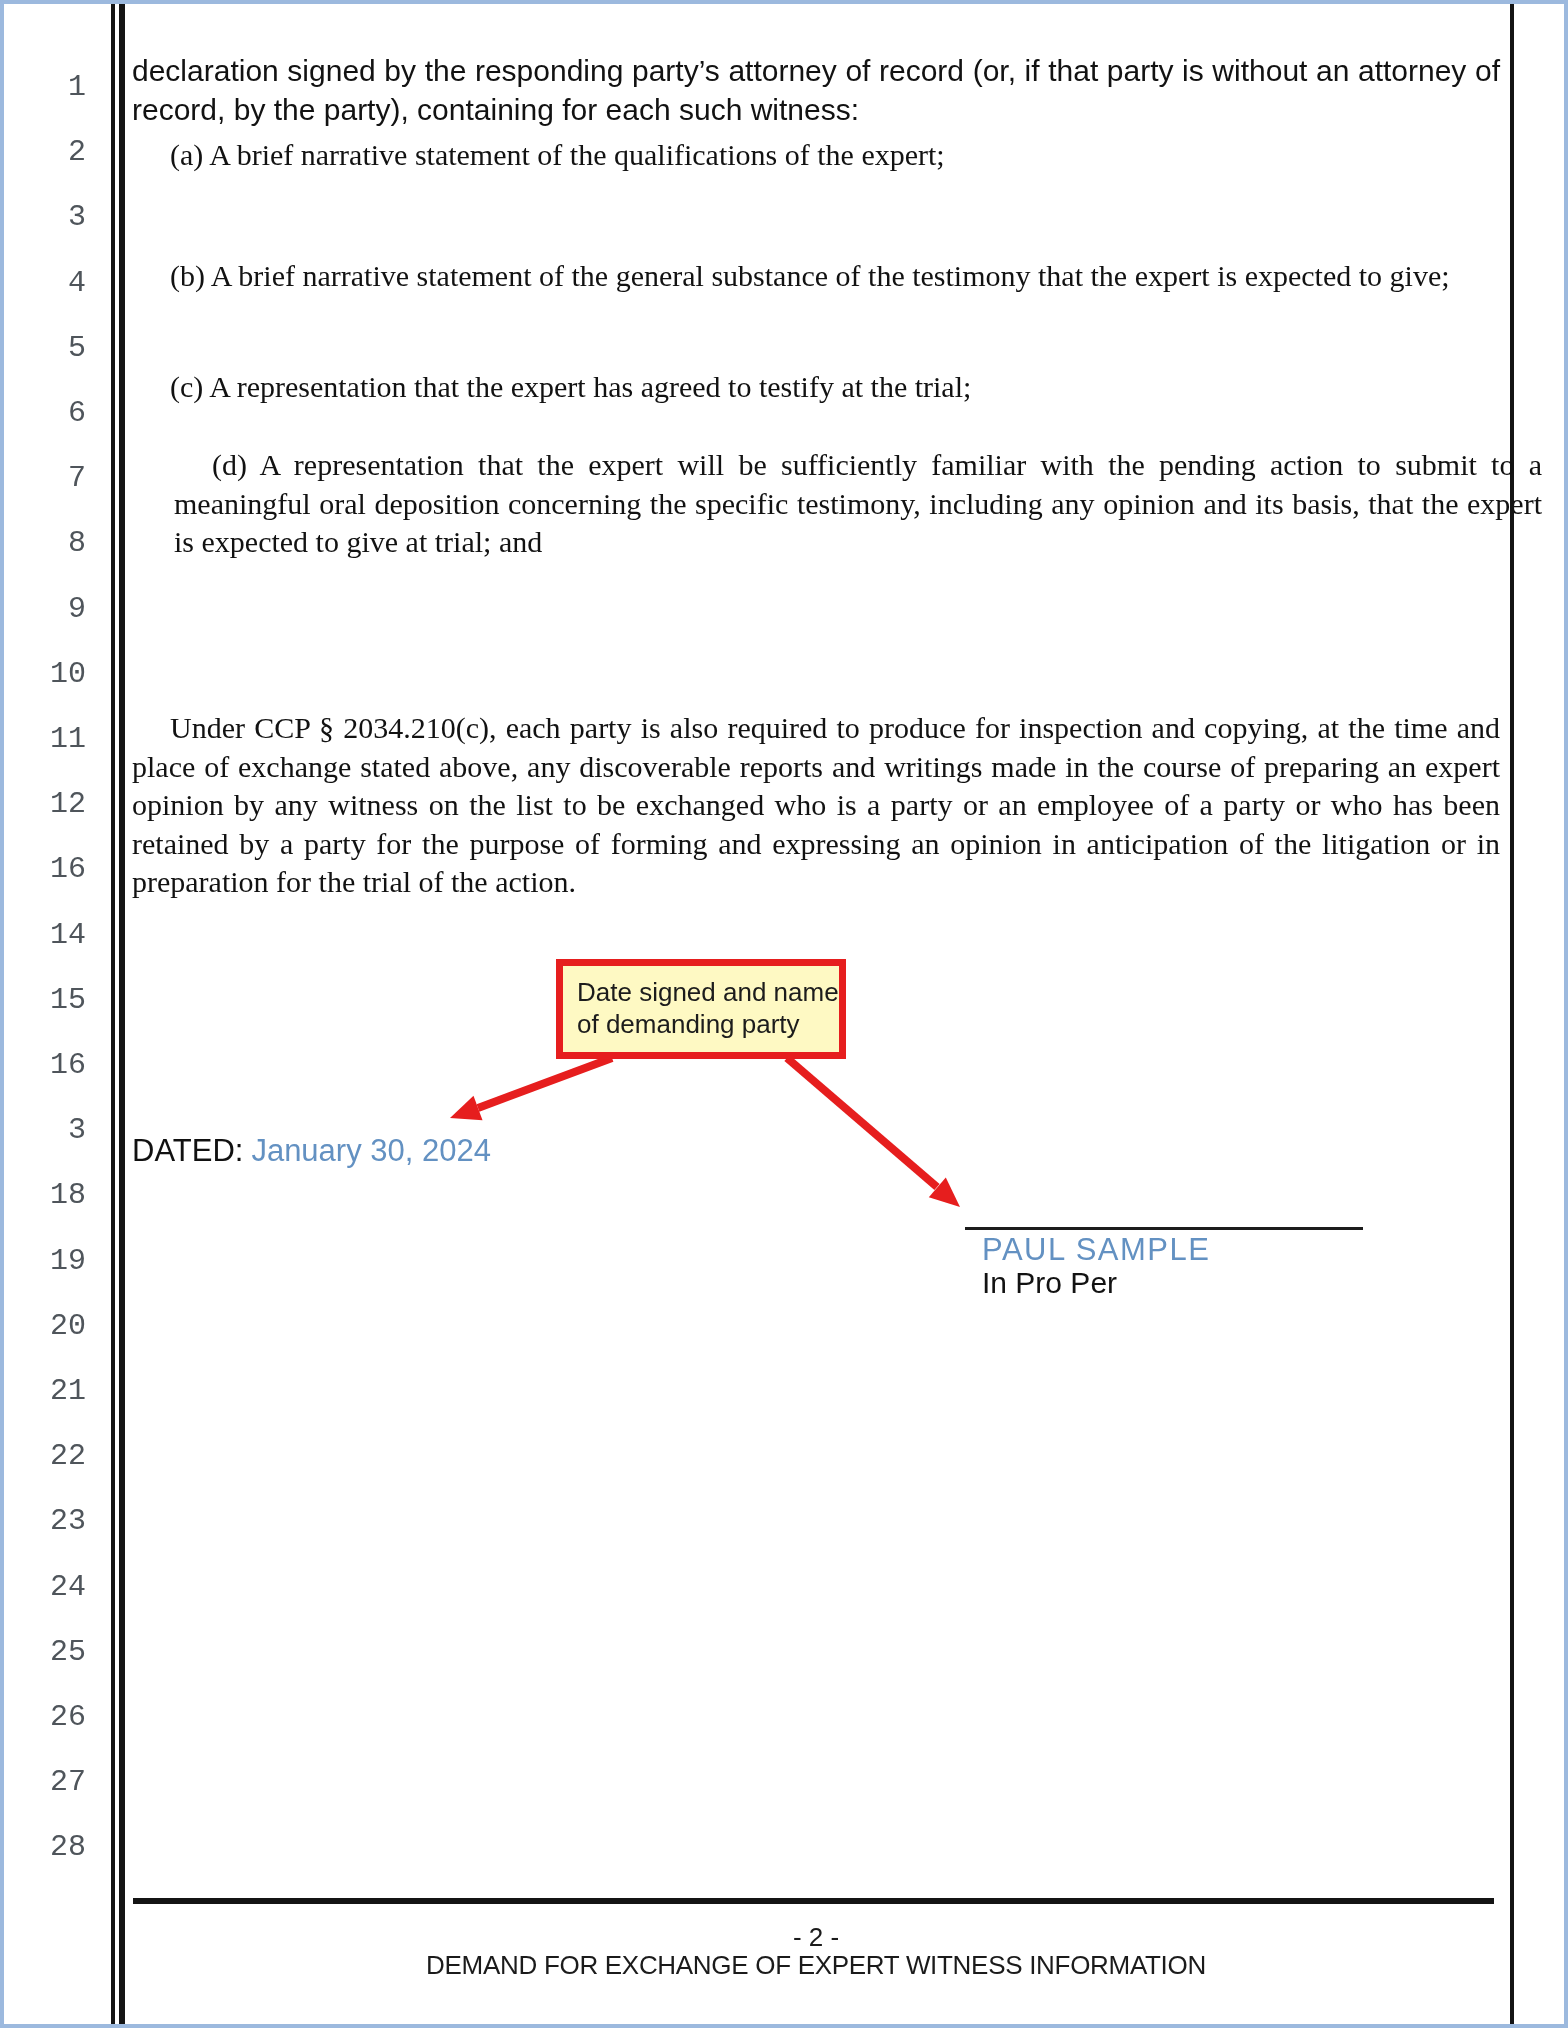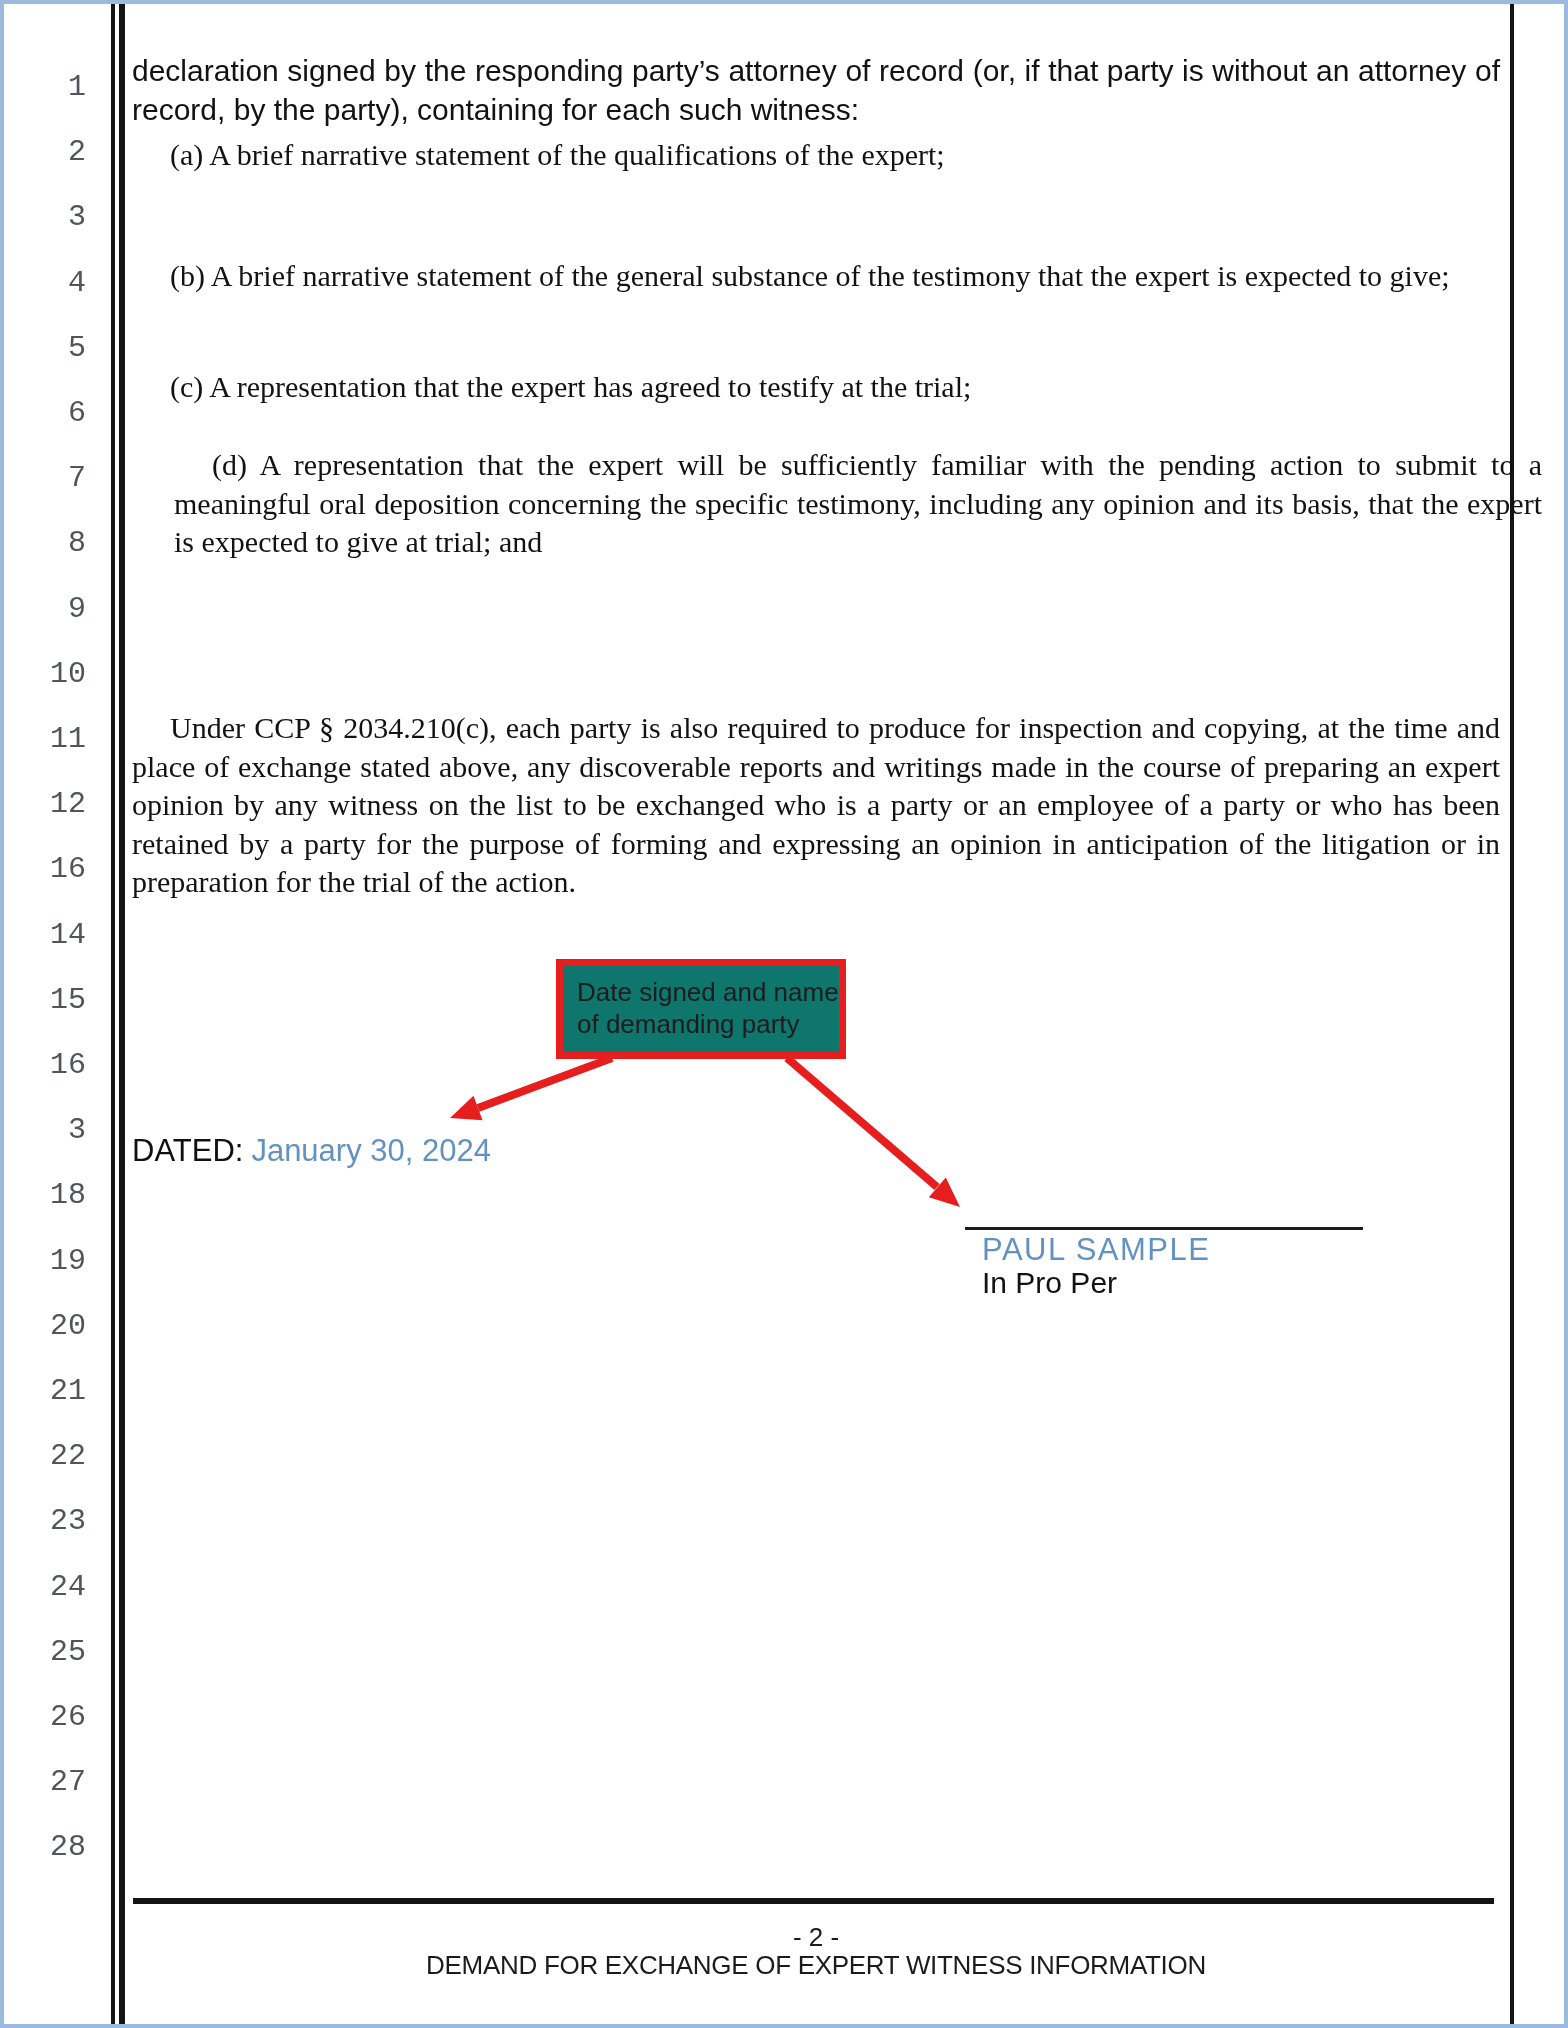--- a/index.html
+++ b/index.html
@@ -41,21 +41,21 @@
   .p-b { top: 257px; }
   .p-c { top: 368px; }
   .p-d { top: 446px; margin-left: 42px; }
   .p-e { top: 597px; }
   .p-under { top: 709px; }
   
   .callout {
     position: absolute; left: 556px; top: 959px; width: 262px;
     border: 7px solid var(--annotation-red, #e61e1e);
     padding: 10px 0 12px 14px;
-    background: #0f766e;
+    background: #fef9c3;
     font-size: 26px; line-height: 32px; color: #1c1c1c;
     z-index: 10;
   }
   .arrow-layer { position: absolute; left: 0; top: 0; width: 1568px; height: 2028px; z-index: 9; }
   
   .dated-line { position: absolute; left: 132px; top: 1132px; font-size: 31px; line-height: 38px; }
   .dated-line .date-value { color: var(--field-blue, #6391c2); margin-left: 8px; }
   
   .sig-rule { position: absolute; left: 965px; top: 1227px; width: 398px; height: 3px; background: #1c1c1c; }
   .sig-name {

